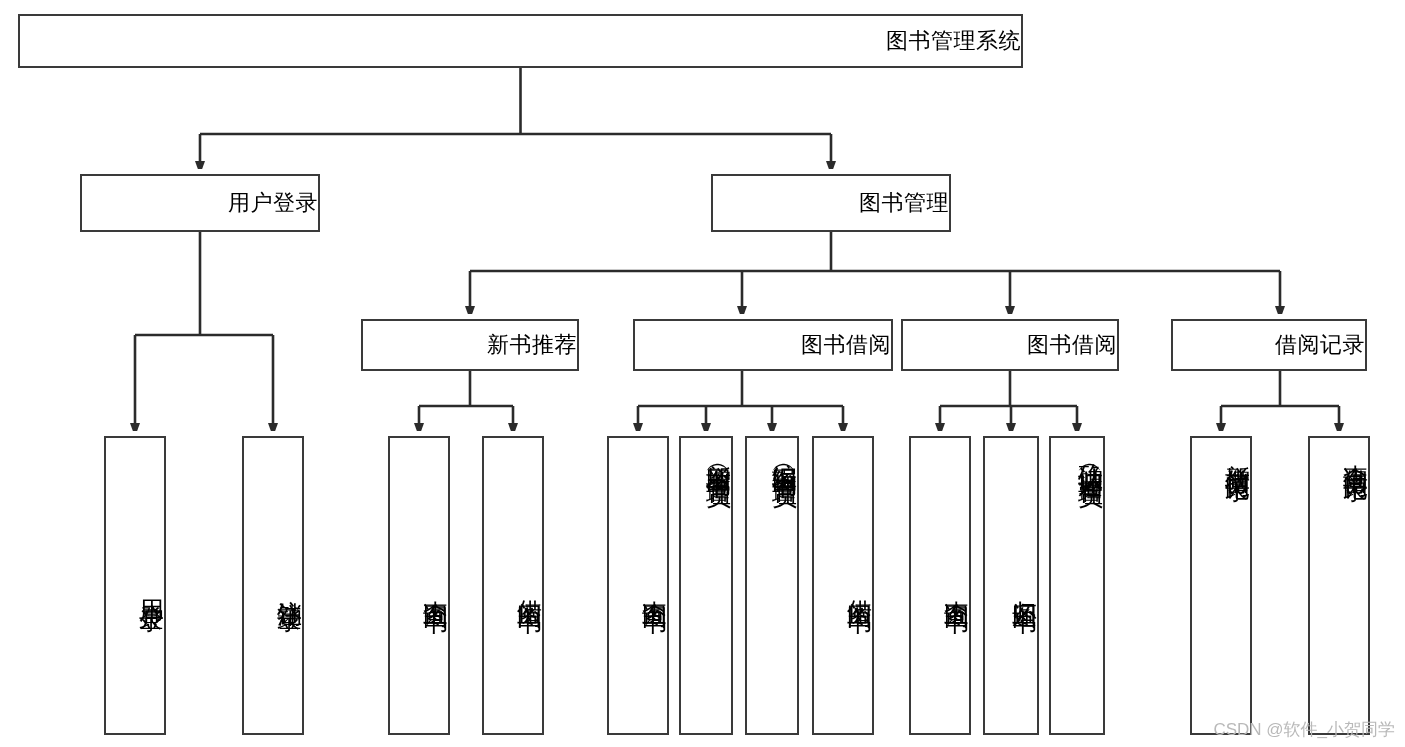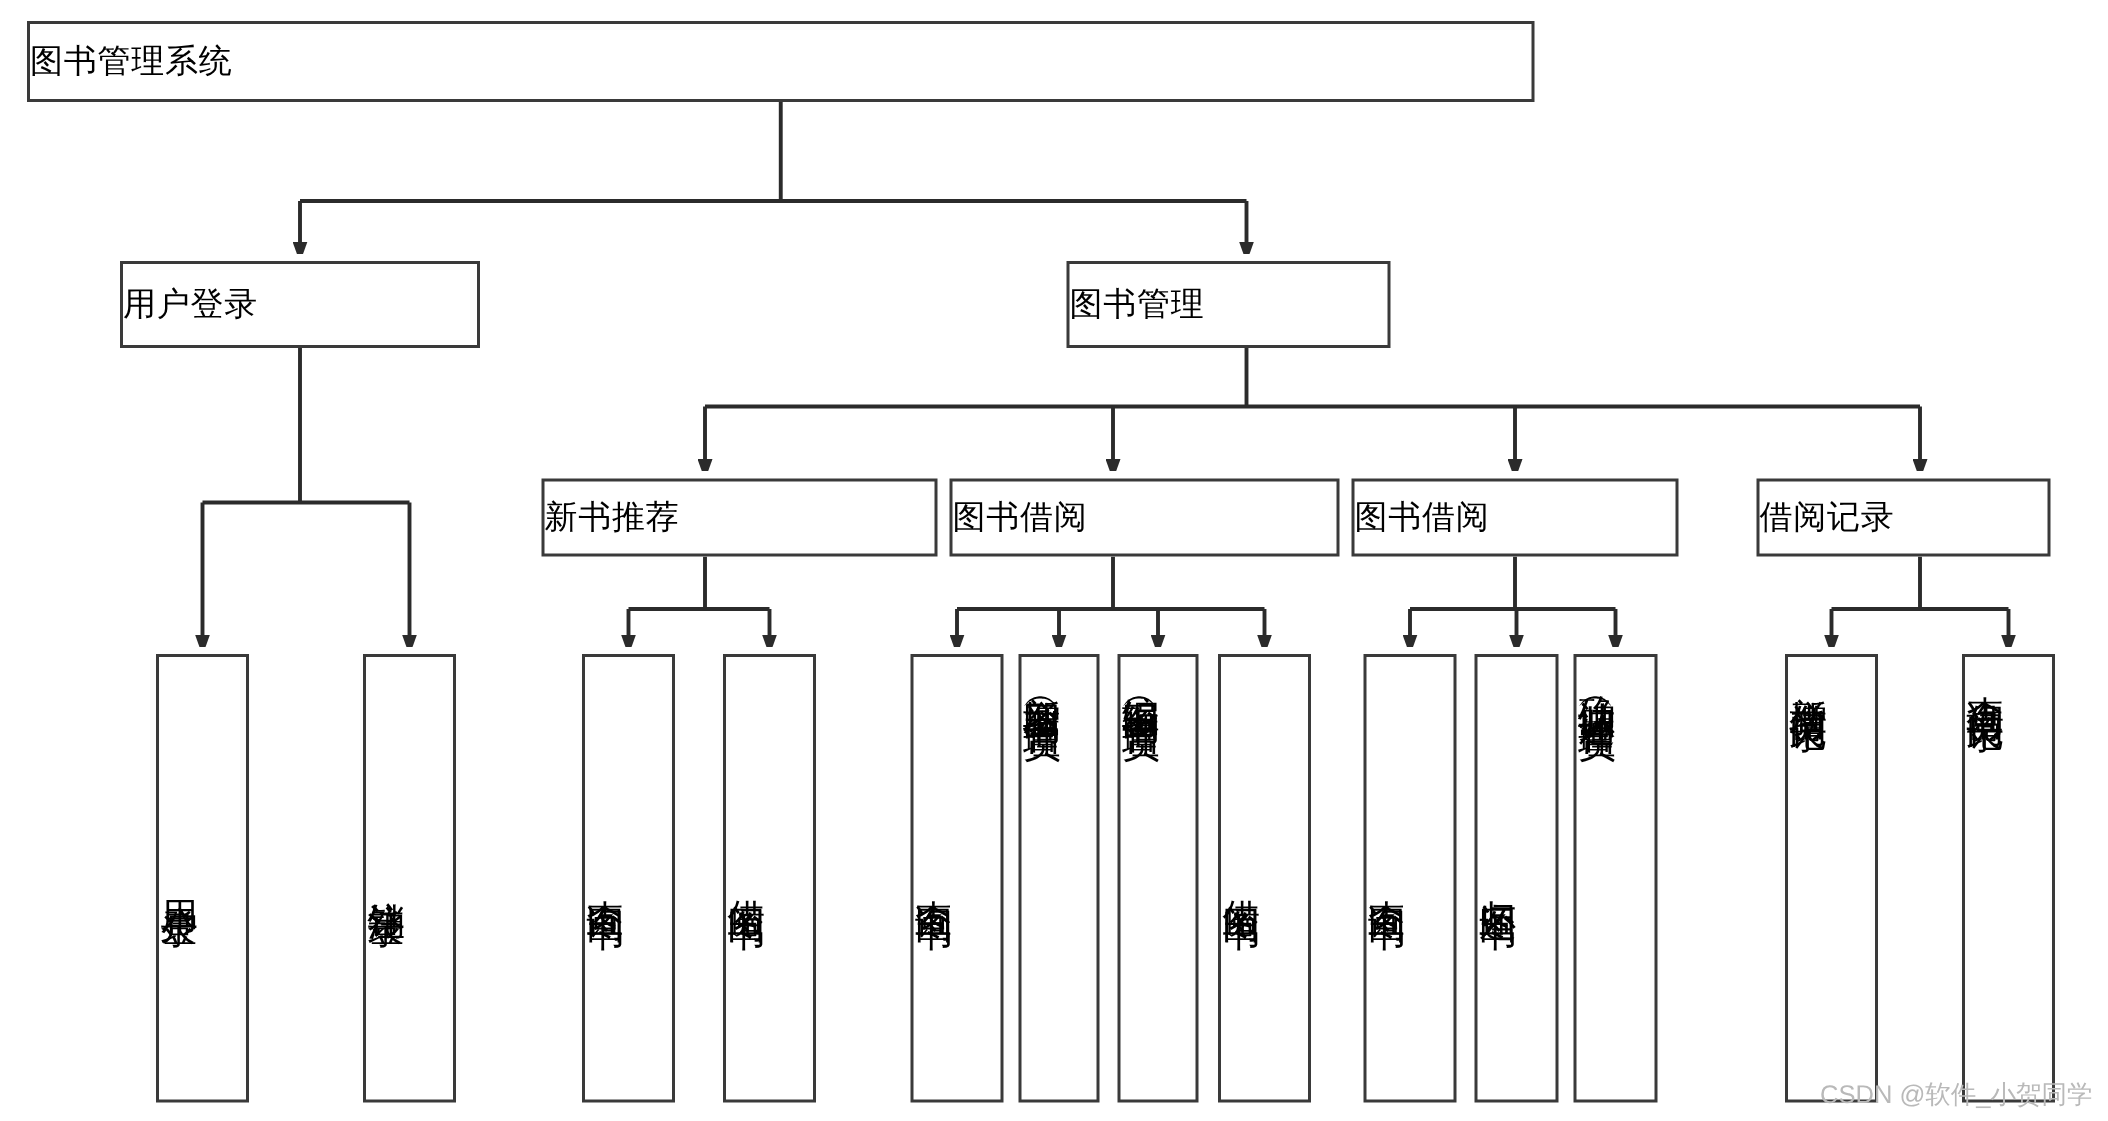--- a/index.html
+++ b/index.html
@@ -24,21 +24,21 @@
     width: 1405px;
     height: 747px;
   }
   .node {
     position: absolute;
     box-sizing: border-box;
     background: #ffffff;
     border: 2px solid #3a3a3a;
     display: flex;
     align-items: center;
-    justify-content: flex-start;
+    justify-content: flex-end;
     color: #000000;
     z-index: 2;
   }
   .node-label {
     display: block;
     line-height: 1.18;
     letter-spacing: 0.5px;
   }
   
   .h-node .node-label {
@@ -119,24 +119,24 @@
       <path d="M1339,406 L1339,424" fill="none" stroke="#2b2b2b" stroke-width="2.6" stroke-linecap="butt" marker-end="url(#arrowhead)"></path>
     </svg>
 
   <div id="nodes-host">
       <div class="node h-node" style="left: 18px; top: 14px; width: 1005px; height: 54px;">
         <span class="node-label">图书管理系统</span>
       </div>
       <div class="node h-node" style="left: 80px; top: 174px; width: 240px; height: 58px;">
         <span class="node-label">用户登录</span>
       </div>
-      <div class="node h-node" style="left: 711px; top: 174px; width: 216px; height: 58px;">
+      <div class="node h-node" style="left: 711px; top: 174px; width: 240px; height: 58px;">
         <span class="node-label">图书管理</span>
       </div>
-      <div class="node h-node" style="left: 361px; top: 319px; width: 264px; height: 52px;">
+      <div class="node h-node" style="left: 361px; top: 319px; width: 218px; height: 52px;">
         <span class="node-label">新书推荐</span>
       </div>
       <div class="node h-node" style="left: 633px; top: 319px; width: 260px; height: 52px;">
         <span class="node-label">图书借阅</span>
       </div>
       <div class="node h-node" style="left: 901px; top: 319px; width: 218px; height: 52px;">
         <span class="node-label">图书借阅</span>
       </div>
       <div class="node h-node" style="left: 1171px; top: 319px; width: 196px; height: 52px;">
         <span class="node-label">借阅记录</span>

